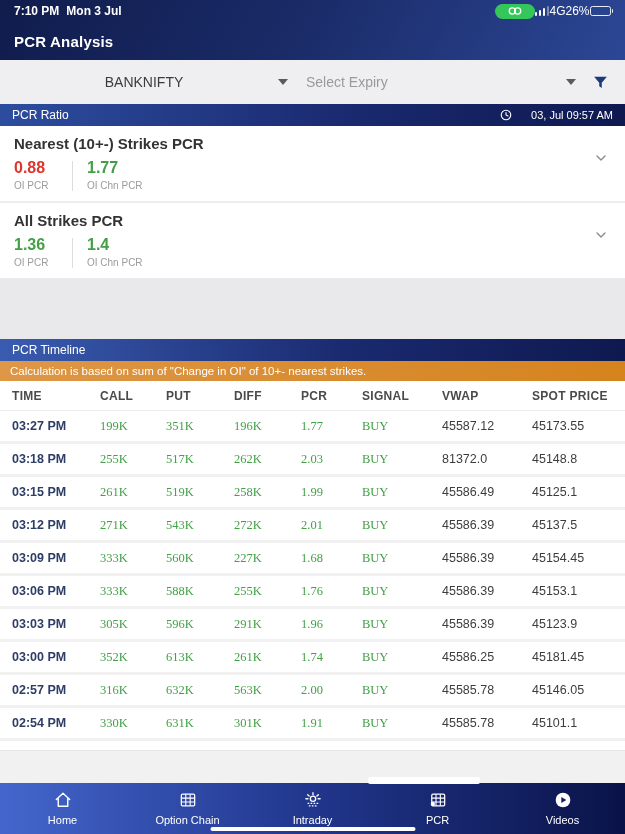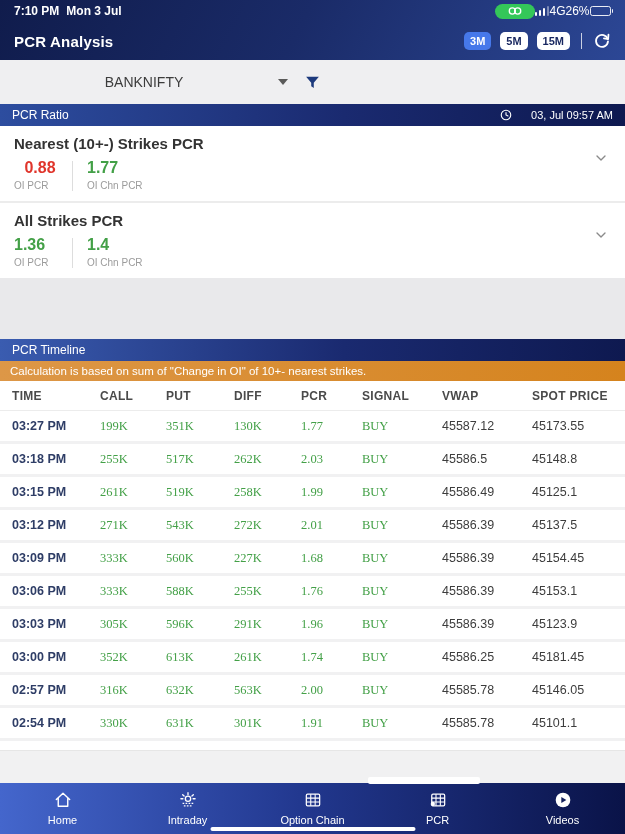--- a/index.html
+++ b/index.html
@@ -109,38 +109,30 @@
         <span>4G</span>
         <span>26%</span>
         <span class="battery">
           <span class="shell"><span class="fill"></span></span>
             <span class="nub"></span>
         </span>
       </div>
     </div>
     <div class="header-row">
       <div class="app-title">PCR Analysis</div>
-      <div class="header-controls">
-        <span class="pill active">3M</span>
-        <span class="pill inactive">5M</span>
-        <span class="pill inactive">15M</span>
-        <span class="vdiv"></span>
-        <span style="cursor:pointer;">
-          <svg width="18" height="18" viewBox="0 0 24 24">
-            <path d="M19.6 9.2 A8 8 0 1 0 20 12.6" fill="none" stroke="#fff" stroke-width="2.4" stroke-linecap="round"></path>
-            <polyline points="20.6,3.6 20.2,9.4 14.6,8.6" fill="none" stroke="#fff" stroke-width="2.4" stroke-linejoin="round" stroke-linecap="round"></polyline>
-          </svg>
-        </span>
-      </div>
     </div>
   </div>
 
   <div class="filter-row">
     <div class="dd dd-symbol">
       <span class="dd-label">BANKNIFTY</span>
+      <span class="caret"></span>
+    </div>
+    <div class="dd dd-expiry">
+      <span class="dd-label">Select Expiry</span>
       <span class="caret"></span>
     </div>
     <span class="filter-icon">
       <svg width="17" height="17" viewBox="0 0 24 24">
         <path d="M3 4 h18 l-7.2 8.2 v7.4 l-3.6 -2.2 v-5.2 Z" fill="#1d3a7d"></path>
       </svg>
     </span>
   </div>
 
   <div class="section-bar bar-ratio">
@@ -151,21 +143,21 @@
         <path d="M12 7 v5 l4 2" fill="none" stroke="#fff" stroke-width="2.2" stroke-linecap="round"></path>
       </svg>
       <span>03, Jul 09:57 AM</span>
     </span>
   </div>
 
   <div class="pcr-card first">
     <div class="card-title">Nearest (10+-) Strikes PCR</div>
     <div class="card-values">
       <div class="val-block">
-        <div class="val-num" style="color: rgb(224, 53, 43); text-align: center;">0.88</div>
+        <div class="val-num" style="color: rgb(224, 53, 43);">0.88</div>
         <div class="val-label">OI PCR</div>
       </div>
       <div class="val-sep"></div>
       <div class="val-block">
         <div class="val-num" style="color: rgb(67, 160, 71);">1.77</div>
         <div class="val-label">OI Chn PCR</div>
       </div>
     </div>
     <span class="card-chevron">
       <svg width="16" height="16" viewBox="0 0 24 24">
@@ -209,34 +201,34 @@
       <span>PCR</span>
       <span>SIGNAL</span>
       <span>VWAP</span>
       <span>SPOT PRICE</span>
     </div>
   <div class="tbody">
       <div class="tgrid trow">
         <span class="c-time">03:27 PM</span>
         <span class="c-green">199K</span>
         <span class="c-green">351K</span>
-        <span class="c-green">130K</span>
+        <span class="c-green">196K</span>
         <span class="c-green">1.77</span>
         <span class="c-green">BUY</span>
         <span class="c-plain">45587.12</span>
         <span class="c-plain">45173.55</span>
       </div>
       <div class="tgrid trow">
         <span class="c-time">03:18 PM</span>
         <span class="c-green">255K</span>
         <span class="c-green">517K</span>
         <span class="c-green">262K</span>
         <span class="c-green">2.03</span>
         <span class="c-green">BUY</span>
-        <span class="c-plain">45586.5</span>
+        <span class="c-plain">81372.0</span>
         <span class="c-plain">45148.8</span>
       </div>
       <div class="tgrid trow">
         <span class="c-time">03:15 PM</span>
         <span class="c-green">261K</span>
         <span class="c-green">519K</span>
         <span class="c-green">258K</span>
         <span class="c-green">1.99</span>
         <span class="c-green">BUY</span>
         <span class="c-plain">45586.49</span>
@@ -321,38 +313,38 @@
 
     <div class="nav-item">
       <svg width="20" height="20" viewBox="0 0 24 24">
         <path d="M4 11.5 L12 4 L20 11.5 M6.3 9.6 V19.5 H17.7 V9.6" fill="none" stroke="#fff" stroke-width="1.7" stroke-linecap="round" stroke-linejoin="round"></path>
       </svg>
       <span>Home</span>
     </div>
 
     <div class="nav-item">
       <svg width="20" height="20" viewBox="0 0 24 24">
+        <rect x="4" y="5" width="16" height="14" rx="1.5" fill="none" stroke="#fff" stroke-width="1.5"></rect>
+        <path d="M4 9.7 h16 M4 14.3 h16 M9.3 5 v14 M14.6 5 v14" stroke="#fff" stroke-width="1.3"></path>
+      </svg>
+      <span>Option Chain</span>
+    </div>
+
+    <div class="nav-item">
+      <svg width="20" height="20" viewBox="0 0 24 24">
         <circle cx="12" cy="10.5" r="3.2" fill="none" stroke="#fff" stroke-width="1.6"></circle>
         <path d="M12 3.2 v2.4 M5.6 5.6 l1.7 1.7 M18.4 5.6 l-1.7 1.7 M3.5 10.5 h2.4 M18.1 10.5 h2.4" stroke="#fff" stroke-width="1.6" stroke-linecap="round"></path>
         <line x1="5.5" y1="16" x2="18.5" y2="16" stroke="#fff" stroke-width="1.3" stroke-dasharray="2 1.6"></line>
         <line x1="7" y1="19" x2="17" y2="19" stroke="#fff" stroke-width="1.3" stroke-dasharray="2 1.6"></line>
       </svg>
       <span>Intraday</span>
     </div>
 
     <div class="nav-item">
       <svg width="20" height="20" viewBox="0 0 24 24">
-        <rect x="4" y="5" width="16" height="14" rx="1.5" fill="none" stroke="#fff" stroke-width="1.5"></rect>
-        <path d="M4 9.7 h16 M4 14.3 h16 M9.3 5 v14 M14.6 5 v14" stroke="#fff" stroke-width="1.3"></path>
-      </svg>
-      <span>Option Chain</span>
-    </div>
-
-    <div class="nav-item">
-      <svg width="20" height="20" viewBox="0 0 24 24">
         <rect x="4.5" y="5" width="15.5" height="14" rx="1.5" fill="none" stroke="#fff" stroke-width="1.5"></rect>
         <path d="M4.5 9.7 h15.5 M4.5 14.3 h15.5 M9.6 5 v14 M14.8 5 v14" stroke="#fff" stroke-width="1.3"></path>
         <circle cx="5.8" cy="16.8" r="2.6" fill="#fff"></circle>
       </svg>
       <span>PCR</span>
     </div>
 
     <div class="nav-item">
       <svg width="20" height="20" viewBox="0 0 24 24">
         <circle cx="12" cy="12" r="8.8" fill="#fff"></circle>

